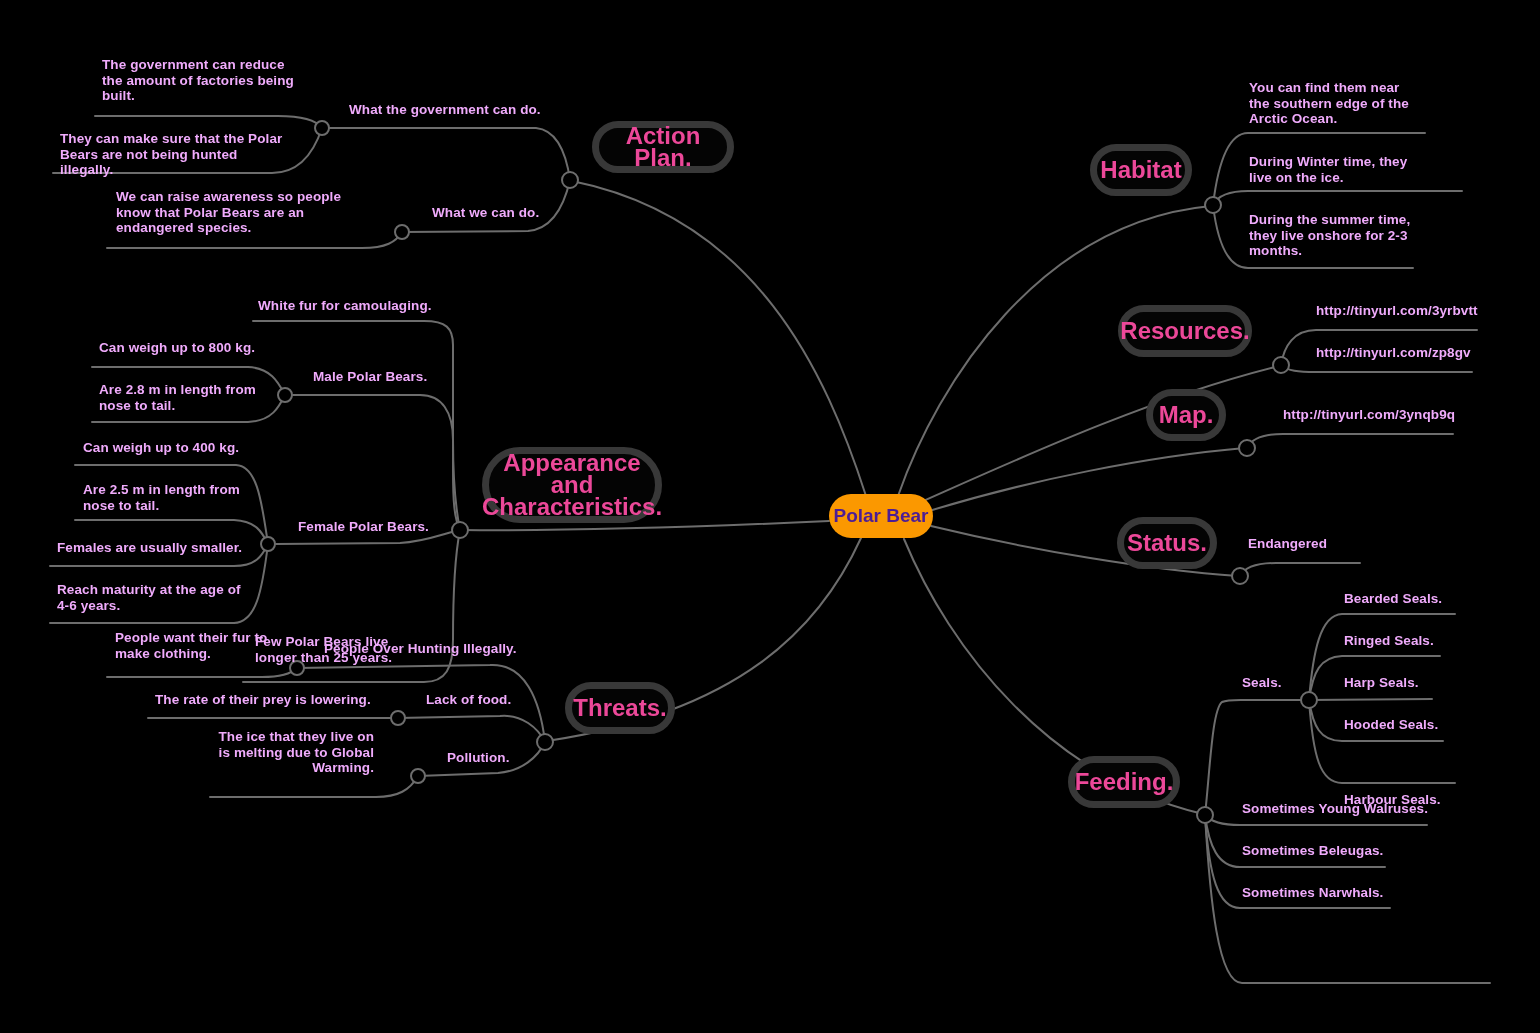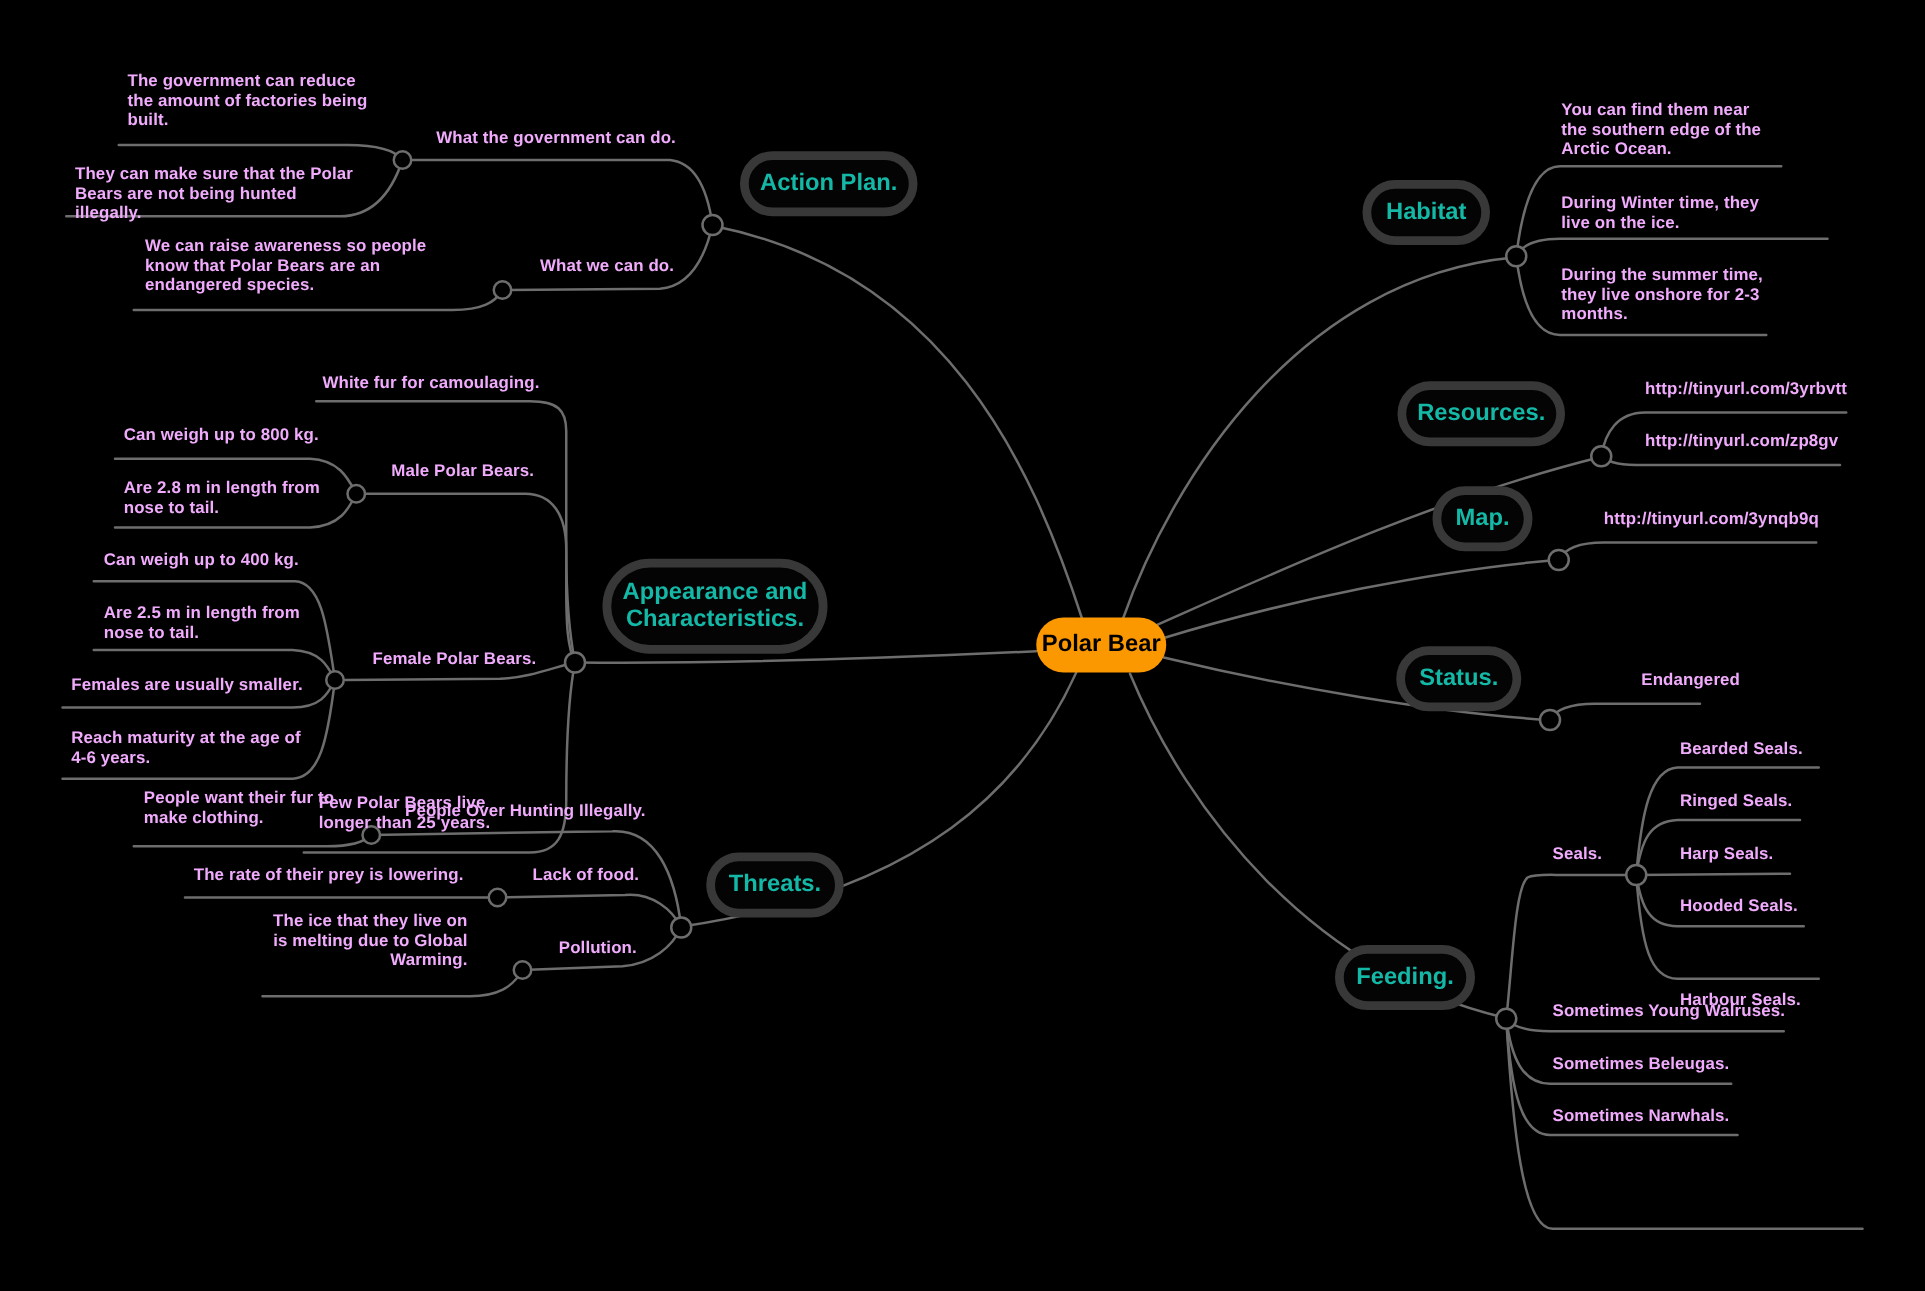--- a/index.html
+++ b/index.html
@@ -12,26 +12,26 @@
   #edges circle{fill:#000;stroke:#6d6d6d;stroke-width:2;}
   .leaf{
     position:absolute;color:#f0abfc;font-size:13.5px;line-height:15.5px;
     font-weight:700;letter-spacing:.1px;white-space:nowrap;
   }
   .wrap{white-space:normal;}
   .link{text-underline-offset:3px;}
   .pill{
     position:absolute;display:flex;align-items:center;justify-content:center;
     box-sizing:border-box;border:7px solid #383838;border-radius:46px;background:#040404;
-    color:#14b8a6;font-weight:700;font-size:19px;text-align:center;line-height:22px;
+    color:#ec4899;font-weight:700;font-size:24px;text-align:center;line-height:22px;
     cursor:pointer;
   }
   .center-pill{
     position:absolute;display:flex;align-items:center;justify-content:center;
-    box-sizing:border-box;border-radius:22px;background:#fb9800;color:#000000;
+    box-sizing:border-box;border-radius:22px;background:#fb9800;color:#4c1d95;
     font-weight:700;font-size:19px;cursor:pointer;
   }
 </style>
 </head>
 <body>
 
 <div id="canvas">
 
   <svg id="edges" width="1540" height="1033" viewBox="0 0 1540 1033">
 
@@ -148,21 +148,21 @@
   <div class="leaf link" style="left:1316px;top:345px;">http://tinyurl.com/zp8gv</div>
 
   <div class="pill" style="left:1146px;top:389px;width:80px;height:52px;">
     <span>Map.</span>
   </div>
   <div class="leaf link" style="left:1283px;top:407px;">http://tinyurl.com/3ynqb9q</div>
 
   <div class="pill" style="left:1117px;top:517px;width:100px;height:52px;">
     <span>Status.</span>
   </div>
-  <div class="leaf" style="left:1313px;top:536px;">Endangered</div>
+  <div class="leaf" style="left:1248px;top:536px;">Endangered</div>
 
   <div class="pill" style="left:482px;top:447px;width:180px;height:76px;">
     <span>Appearance and Characteristics.</span>
   </div>
   <div class="leaf" style="left:258px;top:298px;">White fur for camoulaging.</div>
   <div class="leaf" style="left:313px;top:369px;">Male Polar Bears.</div>
   <div class="leaf" style="left:99px;top:340px;">Can weigh up to 800 kg.</div>
   <div class="leaf wrap" style="left:99px;top:382px;width:158px;">Are 2.8 m in length from nose to tail.</div>
   <div class="leaf" style="left:298px;top:519px;">Female Polar Bears.</div>
   <div class="leaf" style="left:83px;top:440px;">Can weigh up to 400 kg.</div>

